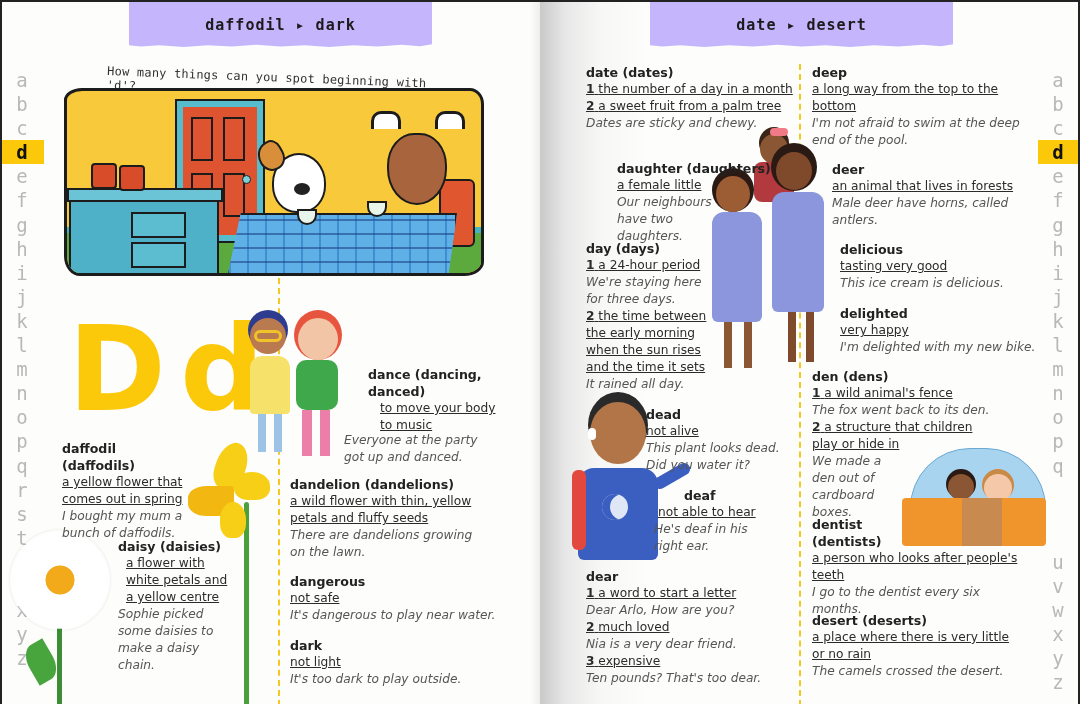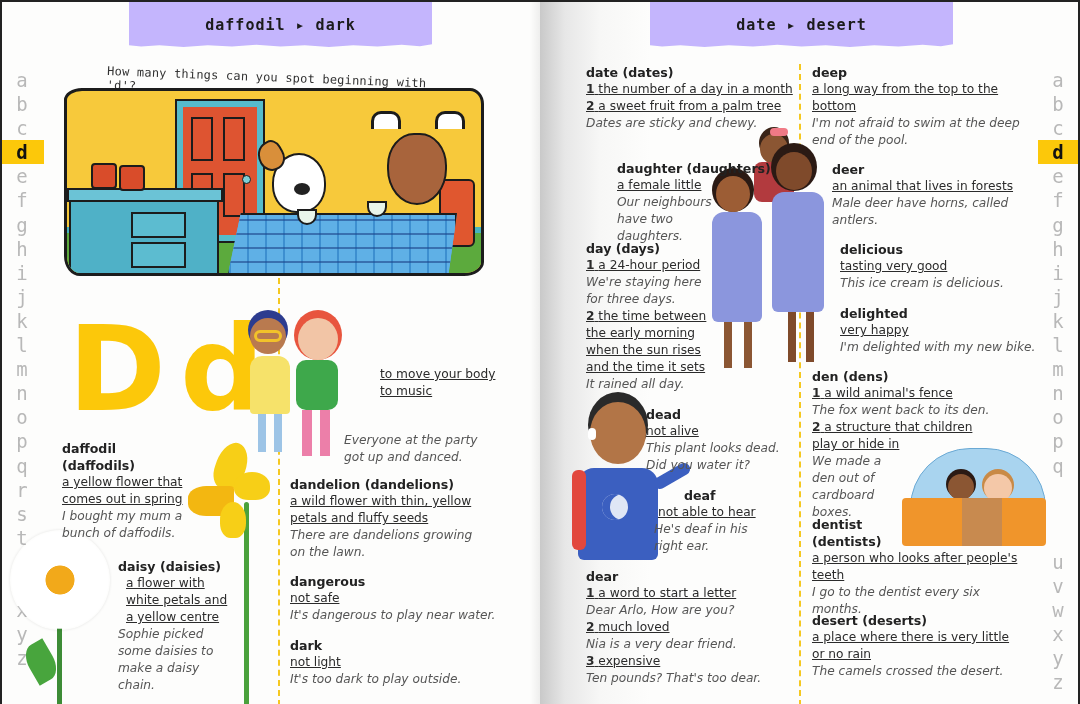--- a/index.html
+++ b/index.html
@@ -165,33 +165,34 @@
     </div>
 
     <div class="art" style="left:0;top:520px;width:120px;height:184px;">
       <div class="flower-stem" style="left:55px;top:70px;height:114px;background:#3d8c36;"></div>
       <div class="daisy" style="left:8px;top:8px;width:100px;height:100px;background:radial-gradient(circle, #f2a91a 0 20%, #ffffff 21% 68%, rgba(255,255,255,0) 70%);box-shadow:0 0 3px rgba(0,0,0,0.1);"></div>
       <div style="position:absolute;left:26px;top:120px;width:26px;height:40px;background:#48a53d;border-radius:50% 0 50% 0;transform:rotate(-30deg);"></div>
     </div>
 
 
     <div class="entry" style="left:366px;top:364px;width:128px;">
+      <span class="hw">dance (dancing, danced)</span>
       <span class="def" style="padding-left:12px;">to move your body to music</span>
     </div>
     <div class="entry" style="left:342px;top:430px;width:150px;">
       <span class="ex">Everyone at the party got up and danced.</span>
     </div>
 
     <div class="entry" style="left:60px;top:438px;width:130px;">
       <span class="hw">daffodil (daffodils)</span>
       <span class="def">a yellow flower that comes out in spring</span>
       <span class="ex">I bought my mum a bunch of daffodils.</span>
     </div>
 
-    <div class="entry" style="left:116px;top:556px;width:116px;">
+    <div class="entry" style="left:116px;top:536px;width:116px;">
       <span class="hw">daisy (daisies)</span>
       <span class="def" style="padding-left:8px;">a flower with white petals and a yellow centre</span>
       <span class="ex">Sophie picked some daisies to make a daisy chain.</span>
     </div>
 
     <div class="entry" style="left:288px;top:474px;width:200px;">
       <span class="hw">dandelion (dandelions)</span>
       <span class="def">a wild flower with thin, yellow petals and fluffy seeds</span>
       <span class="ex">There are dandelions growing on the lawn.</span>
     </div>

